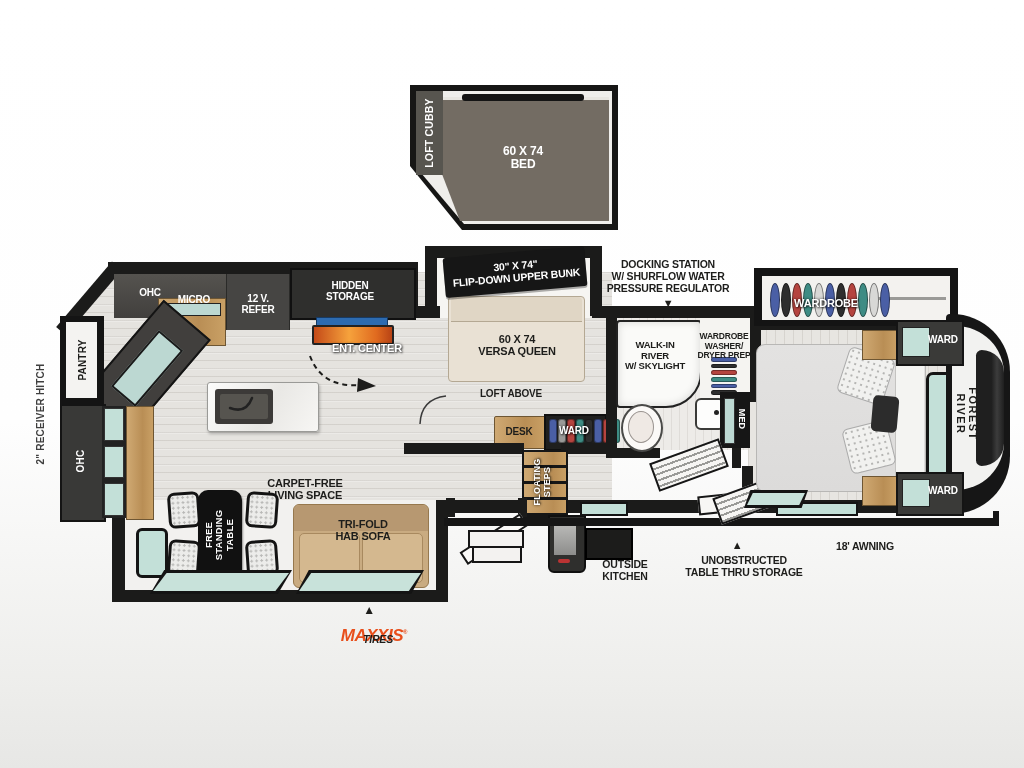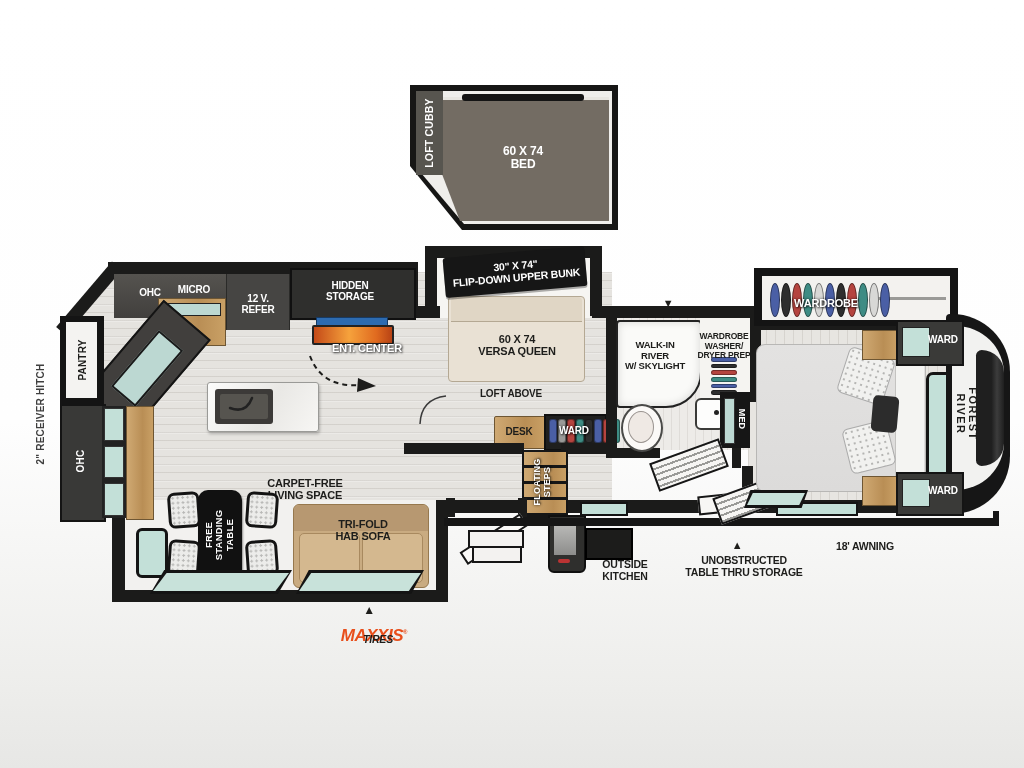--- a/index.html
+++ b/index.html
@@ -109,21 +109,21 @@
   <div class="wall" style="left:742px;top:466px;width:11px;height:46px;"></div>
   <div class="wall" style="left:744px;top:318px;width:214px;height:12px;"></div>
 
   <div class="abs counter" style="left:114px;top:274px;width:298px;height:44px;"></div>
   <div class="abs" style="left:226px;top:274px;width:62px;height:56px;background:#464543;border-left:1px solid #2a2a28;border-right:1px solid #2a2a28;"></div>
   <div class="abs" style="left:290px;top:268px;width:122px;height:48px;background:#2f2f2d;border:2px solid #101010;"></div>
   <div class="abs wood" style="left:158px;top:298px;width:66px;height:46px;border:1px solid #6e5633;">
     <div class="abs" style="left:4px;top:4px;width:56px;height:11px;background:#bcd8d2;border:1px solid #222;"></div>
   </div>
   <div class="clbl white" style="left:150px;top:293px;font-size:10px;">OHC</div>
-  <div class="clbl white" style="left:194px;top:290px;font-size:10px;">MICRO</div>
+  <div class="clbl white" style="left:194px;top:300px;font-size:10px;">MICRO</div>
   <div class="clbl white" style="left:258px;top:304px;font-size:10px;">12 V.
 REFER</div>
   <div class="clbl white" style="left:350px;top:291px;font-size:10px;">HIDDEN
 STORAGE</div>
 
   <div class="abs" style="left:316px;top:317px;width:70px;height:7px;background:#2d6bb0;border:1px solid #173a63;"></div>
   <div class="abs" style="left:312px;top:325px;width:78px;height:16px;border:2px solid #222;border-radius:2px;background:linear-gradient(90deg,#c44a18,#f6a23c 45%,#e06a1f 80%,#b84315);"></div>
   <div class="clbl white shadowed" style="left:367px;top:348px;font-size:11px;">ENT. CENTER</div>
 
   <div class="abs" style="left:85px;top:336px;width:120px;height:58px;background:#413f3d;border:2px solid #141414;transform:rotate(-49.5deg);">
@@ -234,20 +234,23 @@
     <div class="abs" style="left:17px;top:10px;width:5px;height:5px;background:#222;border-radius:50%;"></div>
   </div>
   <div class="abs" style="left:720px;top:392px;width:30px;height:56px;background:#161616;">
     <div class="abs" style="left:4px;top:6px;width:9px;height:44px;background:#bcd8d2;border:1px solid #333;"></div>
   </div>
   <div class="vlbl90 white" style="left:741px;top:419px;font-size:9px;">MED</div>
 
   <div class="step" style="left:652px;top:450px;width:70px;height:26px;transform:rotate(-20deg);"></div>
   <div class="step" style="left:715px;top:486px;width:64px;height:24px;transform:rotate(-20deg);"></div>
 
+  <div class="clbl" style="left:668px;top:277px;font-size:10.5px;">DOCKING STATION
+W/ SHURFLOW WATER
+PRESSURE REGULATOR</div>
   <div class="clbl" style="left:668px;top:303px;font-size:11px;">▼</div>
 
   <div class="abs" style="left:754px;top:268px;width:204px;height:58px;background:#141414;">
     <div class="abs" style="left:8px;top:8px;width:188px;height:44px;background:#f3f2ef;"></div>
     <div class="abs" style="left:118px;top:29px;width:74px;height:3px;background:#9a9a97;"></div>
   </div>
   <div class="clothes-row" style="left:770px;top:282px;height:36px;">
       <span style="background: rgb(74, 95, 165);"></span>
       <span style="background: rgb(46, 46, 46);"></span>
       <span style="background: rgb(181, 68, 63);"></span>

